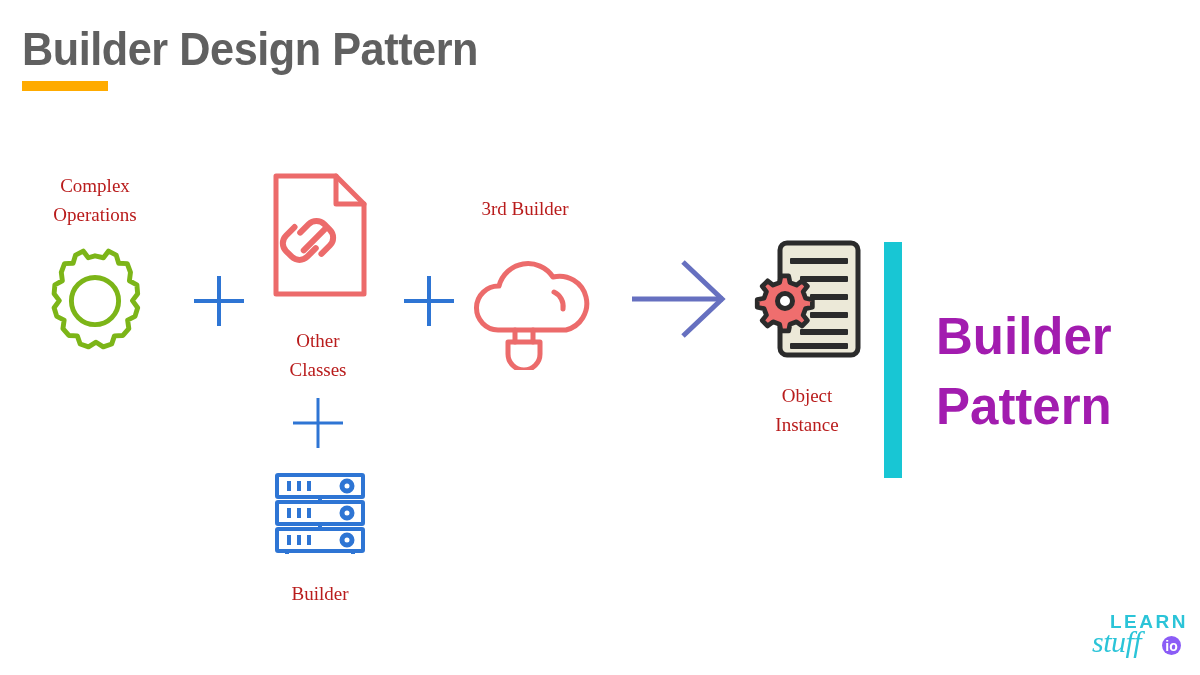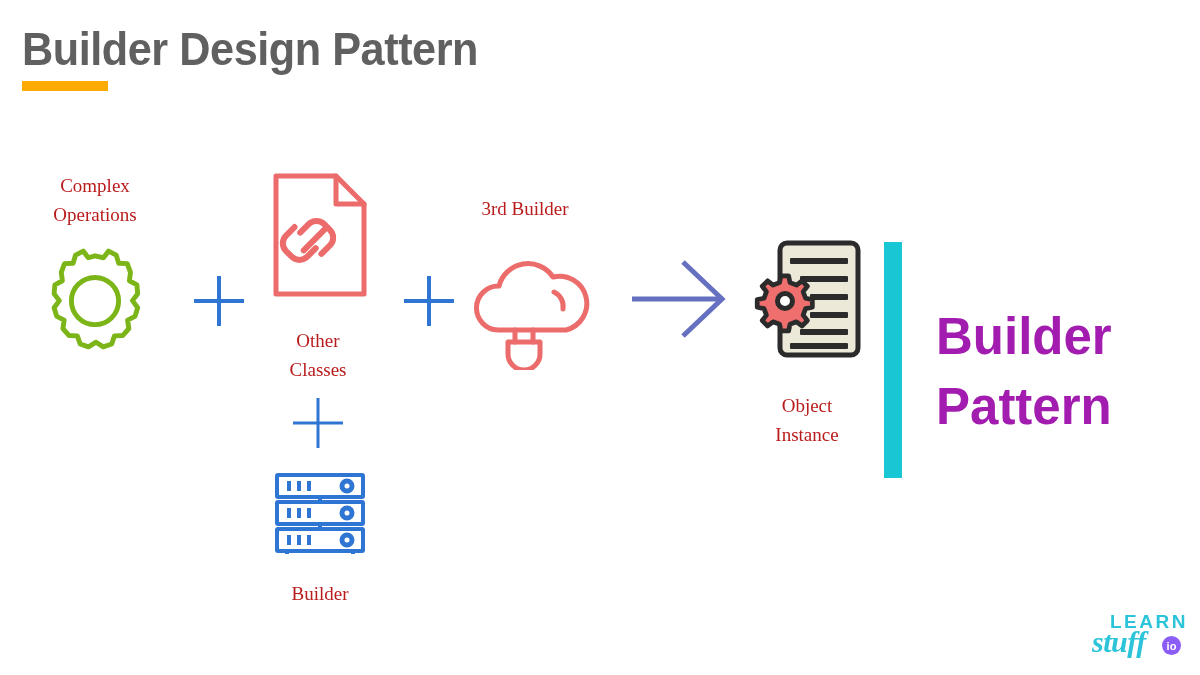--- a/index.html
+++ b/index.html
@@ -102,37 +102,37 @@
     letter-spacing: 2.5px;
     color: #2bc4d8;
     line-height: 1;
   }
   #logo-stuff {
     position: absolute;
     left: 0px;
     top: 15px;
     font-family: "Liberation Serif", serif;
     font-style: italic;
-    font-weight: bold;
+    font-weight: normal;
     font-size: 30px;
     color: #2bc4d8;
     line-height: 1;
     letter-spacing: -0.5px;
   }
   #logo-io-badge {
     position: absolute;
     left: 70px;
     top: 24px;
     width: 19px;
     height: 19px;
     border-radius: 50%;
     background: #8b5cf6;
     color: #ffffff;
     font-family: "Liberation Sans", sans-serif;
-    font-size: 11px;
+    font-size: 14px;
     font-weight: bold;
     display: flex;
     align-items: center;
     justify-content: center;
   }
 </style>
 </head>
 <body>
 
 <div id="slide">
@@ -300,21 +300,21 @@
                  L-26 24.4 L-32.3 18.1 L-27.4 11.8
                  L-30.2 4.2 L-38.1 2.6 L-38.1 -6.3
                  L-30.2 -7.9 L-27.4 -15.5
                  L-32.3 -21.8 L-26 -28.1 L-19.7 -23.2
                  L-12.1 -26 L-10.5 -33.9 L-1.6 -33.9 Z" transform="translate(6,4) scale(0.86)" fill="#ef6e6e" stroke="#2b2b2b" stroke-width="5.5" stroke-linejoin="round"></path>
         <circle cx="1" cy="0" r="7.5" fill="#ffffff" stroke="#2b2b2b" stroke-width="5"></circle>
       </g>
     </svg>
   </div>
 
-  <div class="node-label" style="left:732px; top:382px; width:150px;margin-top:10px;">Object
+  <div class="node-label" style="left:732px; top:382px; width:150px;">Object
 Instance</div>
 
   <div id="teal-bar"></div>
   <div id="builder-pattern-text">Builder
 Pattern</div>
 
   <div id="logo">
     <div id="logo-learn">LEARN</div>
     <div id="logo-stuff">stuff</div>
     <div id="logo-io-badge">io</div>

